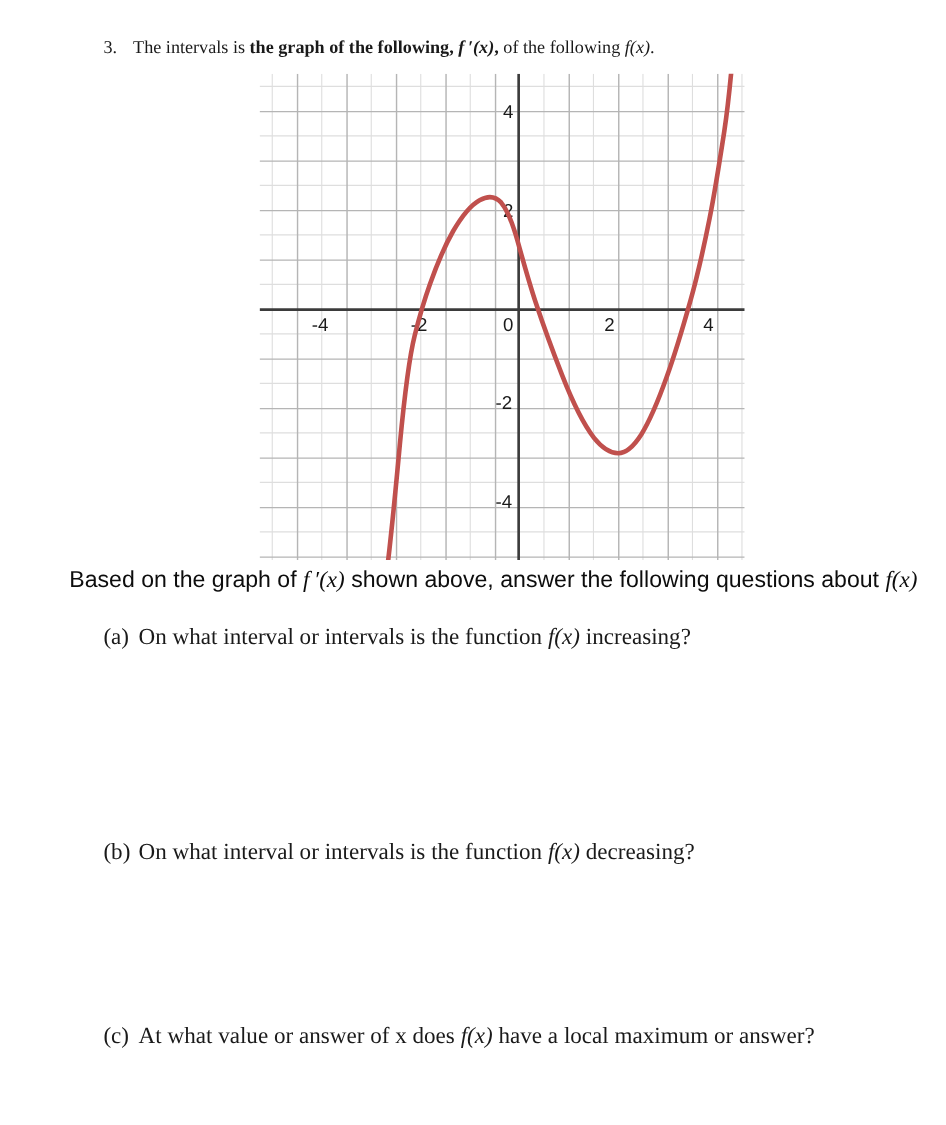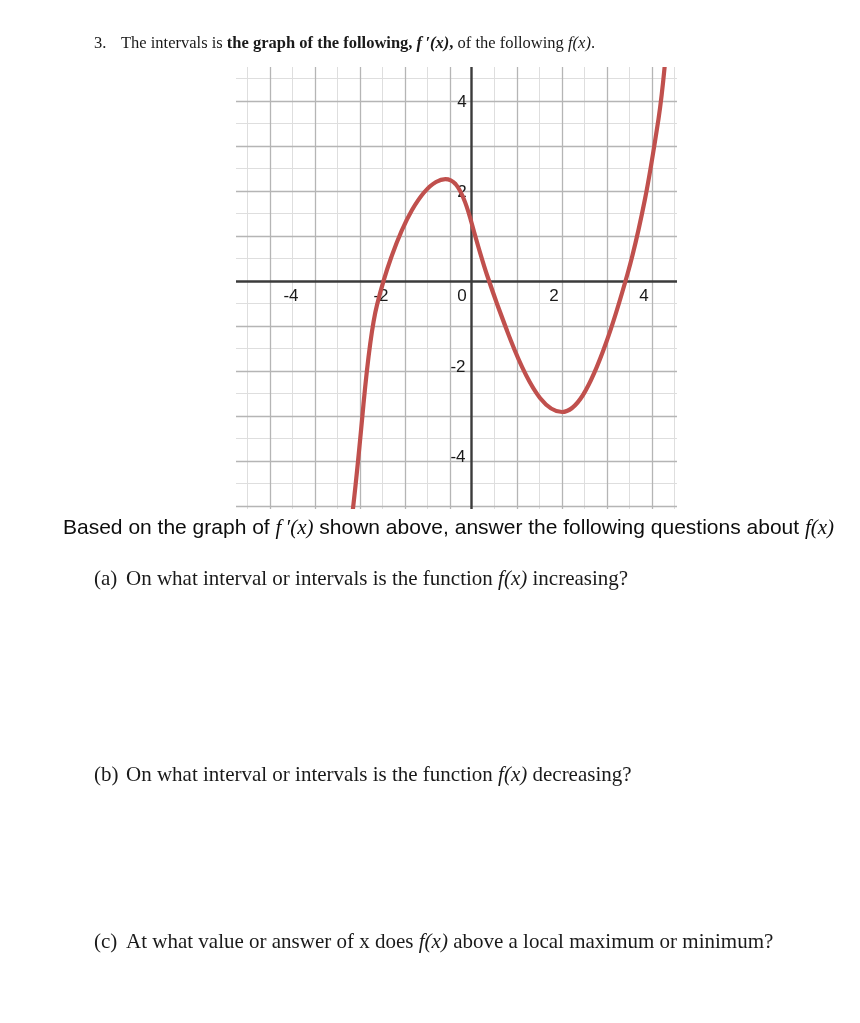--- a/index.html
+++ b/index.html
@@ -171,13 +171,13 @@
              C 425.5 32, 427.5 12, 429.0 -4"></path>
   </svg>
 </div>
 
 <div class="based-line"><span>Based on the graph of </span><span class="mathvar">f ′(x)</span><span> shown above, answer the following questions about </span><span class="mathvar">f(x)</span></div>
 
 <div class="part" id="part-a"><span class="part-label">(a)</span><span>On what interval or intervals is the function </span><span class="ital">f(x)</span><span> increasing?</span></div>
 
 <div class="part" id="part-b"><span class="part-label">(b)</span><span>On what interval or intervals is the function </span><span class="ital">f(x)</span><span> decreasing?</span></div>
 
-<div class="part" id="part-c"><span class="part-label">(c)</span><span>At what value or answer of x does </span><span class="ital">f(x)</span><span> above a local maximum or minimum?</span></div>
+<div class="part" id="part-c"><span class="part-label">(c)</span><span>At what value or answer of x does </span><span class="ital">f(x)</span><span> have a local maximum or answer?</span></div>
 
 </body></html>

